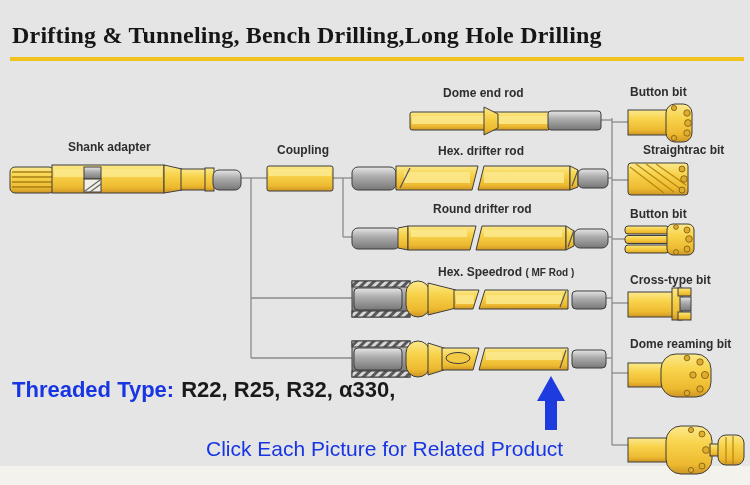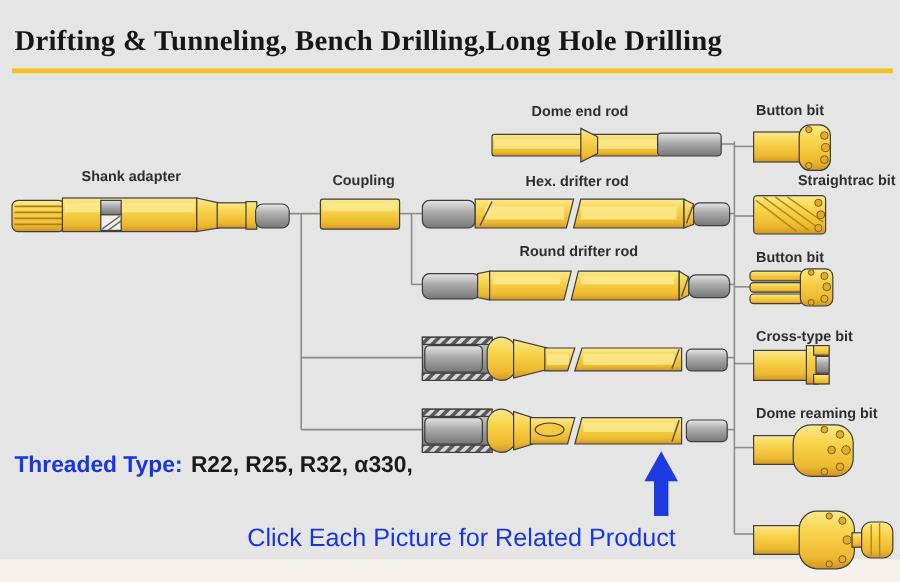--- a/index.html
+++ b/index.html
@@ -26,21 +26,21 @@
   }
   .diagram-svg{position:absolute;left:0;top:0;z-index:1;}
   .lbl{
     position:absolute;z-index:2;
     font-size:12px;font-weight:700;color:#2e2e2e;
     white-space:nowrap;
   }
   .lbl .suffix{font-size:10px;}
   .threaded-line1{
     position:absolute;left:12px;top:377px;z-index:2;
-    font-size:19px;font-weight:700;white-space:nowrap;color:#1a1a1a;
+    font-size:22px;font-weight:700;white-space:nowrap;color:#1a1a1a;
   }
   .threaded-line1 .blue{color:#1735E3;margin-right:7px;}
   .threaded-line2{
     position:absolute;left:155px;top:402px;z-index:2;
     font-size:19px;font-weight:700;color:#1a1a1a;white-space:nowrap;
   }
   .cta{
     position:absolute;left:206px;top:437px;z-index:2;
     font-size:21px;font-weight:400;color:#1735E3;white-space:nowrap;
   }
@@ -261,23 +261,27 @@
 
     <polygon data-interactable="false" points="551,376 565,401 557,401 557,430 545,430 545,401 537,401" fill="#1E3BE0"></polygon>
   </svg>
 
   <div class="lbl" style="left:68px;top:140px" data-interactable="false">Shank adapter</div>
   <div class="lbl" style="left:277px;top:143px" data-interactable="false">Coupling</div>
   <div class="lbl" style="left:443px;top:86px" data-interactable="false">Dome end rod</div>
   <div class="lbl" style="left:438px;top:144px" data-interactable="false">Hex. drifter rod</div>
   <div class="lbl" style="left:433px;top:202px" data-interactable="false">Round drifter rod</div>
 
+  <div class="lbl" style="left:438px;top:265px" data-interactable="false">
+    <span data-interactable="false">Hex. Speedrod</span>
+    <span class="suffix" data-interactable="false">( MF Rod )</span>
+  </div>
 
   <div class="lbl" style="left:630px;top:85px" data-interactable="false">Button bit</div>
-  <div class="lbl" style="left:665px;top:143px" data-interactable="false">Straightrac bit</div>
+  <div class="lbl" style="left:643px;top:143px" data-interactable="false">Straightrac bit</div>
   <div class="lbl" style="left:630px;top:207px" data-interactable="false">Button bit</div>
   <div class="lbl" style="left:630px;top:273px" data-interactable="false">Cross-type bit</div>
   <div class="lbl" style="left:630px;top:337px" data-interactable="false">Dome reaming bit</div>
 
   <div class="threaded-line1" data-interactable="false">
     <span class="blue" data-interactable="false">Threaded Type:</span><span data-interactable="false">R22, R25, R32, α330,</span>
   </div>
   <div class="cta" data-interactable="false">Click Each Picture for Related Product</div>
 
 </div>

